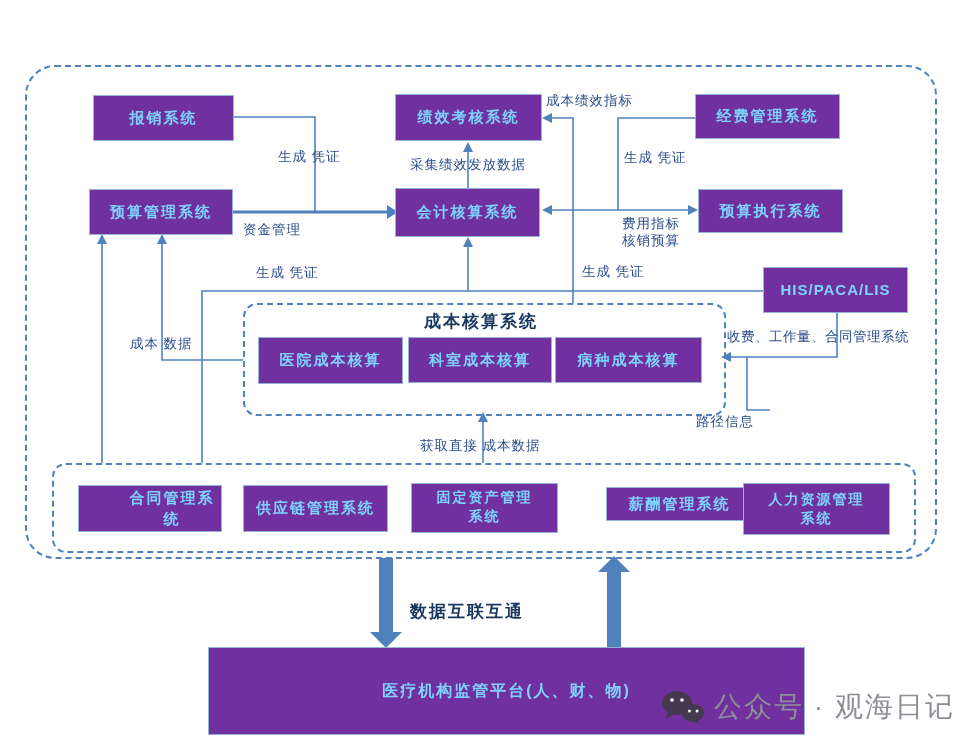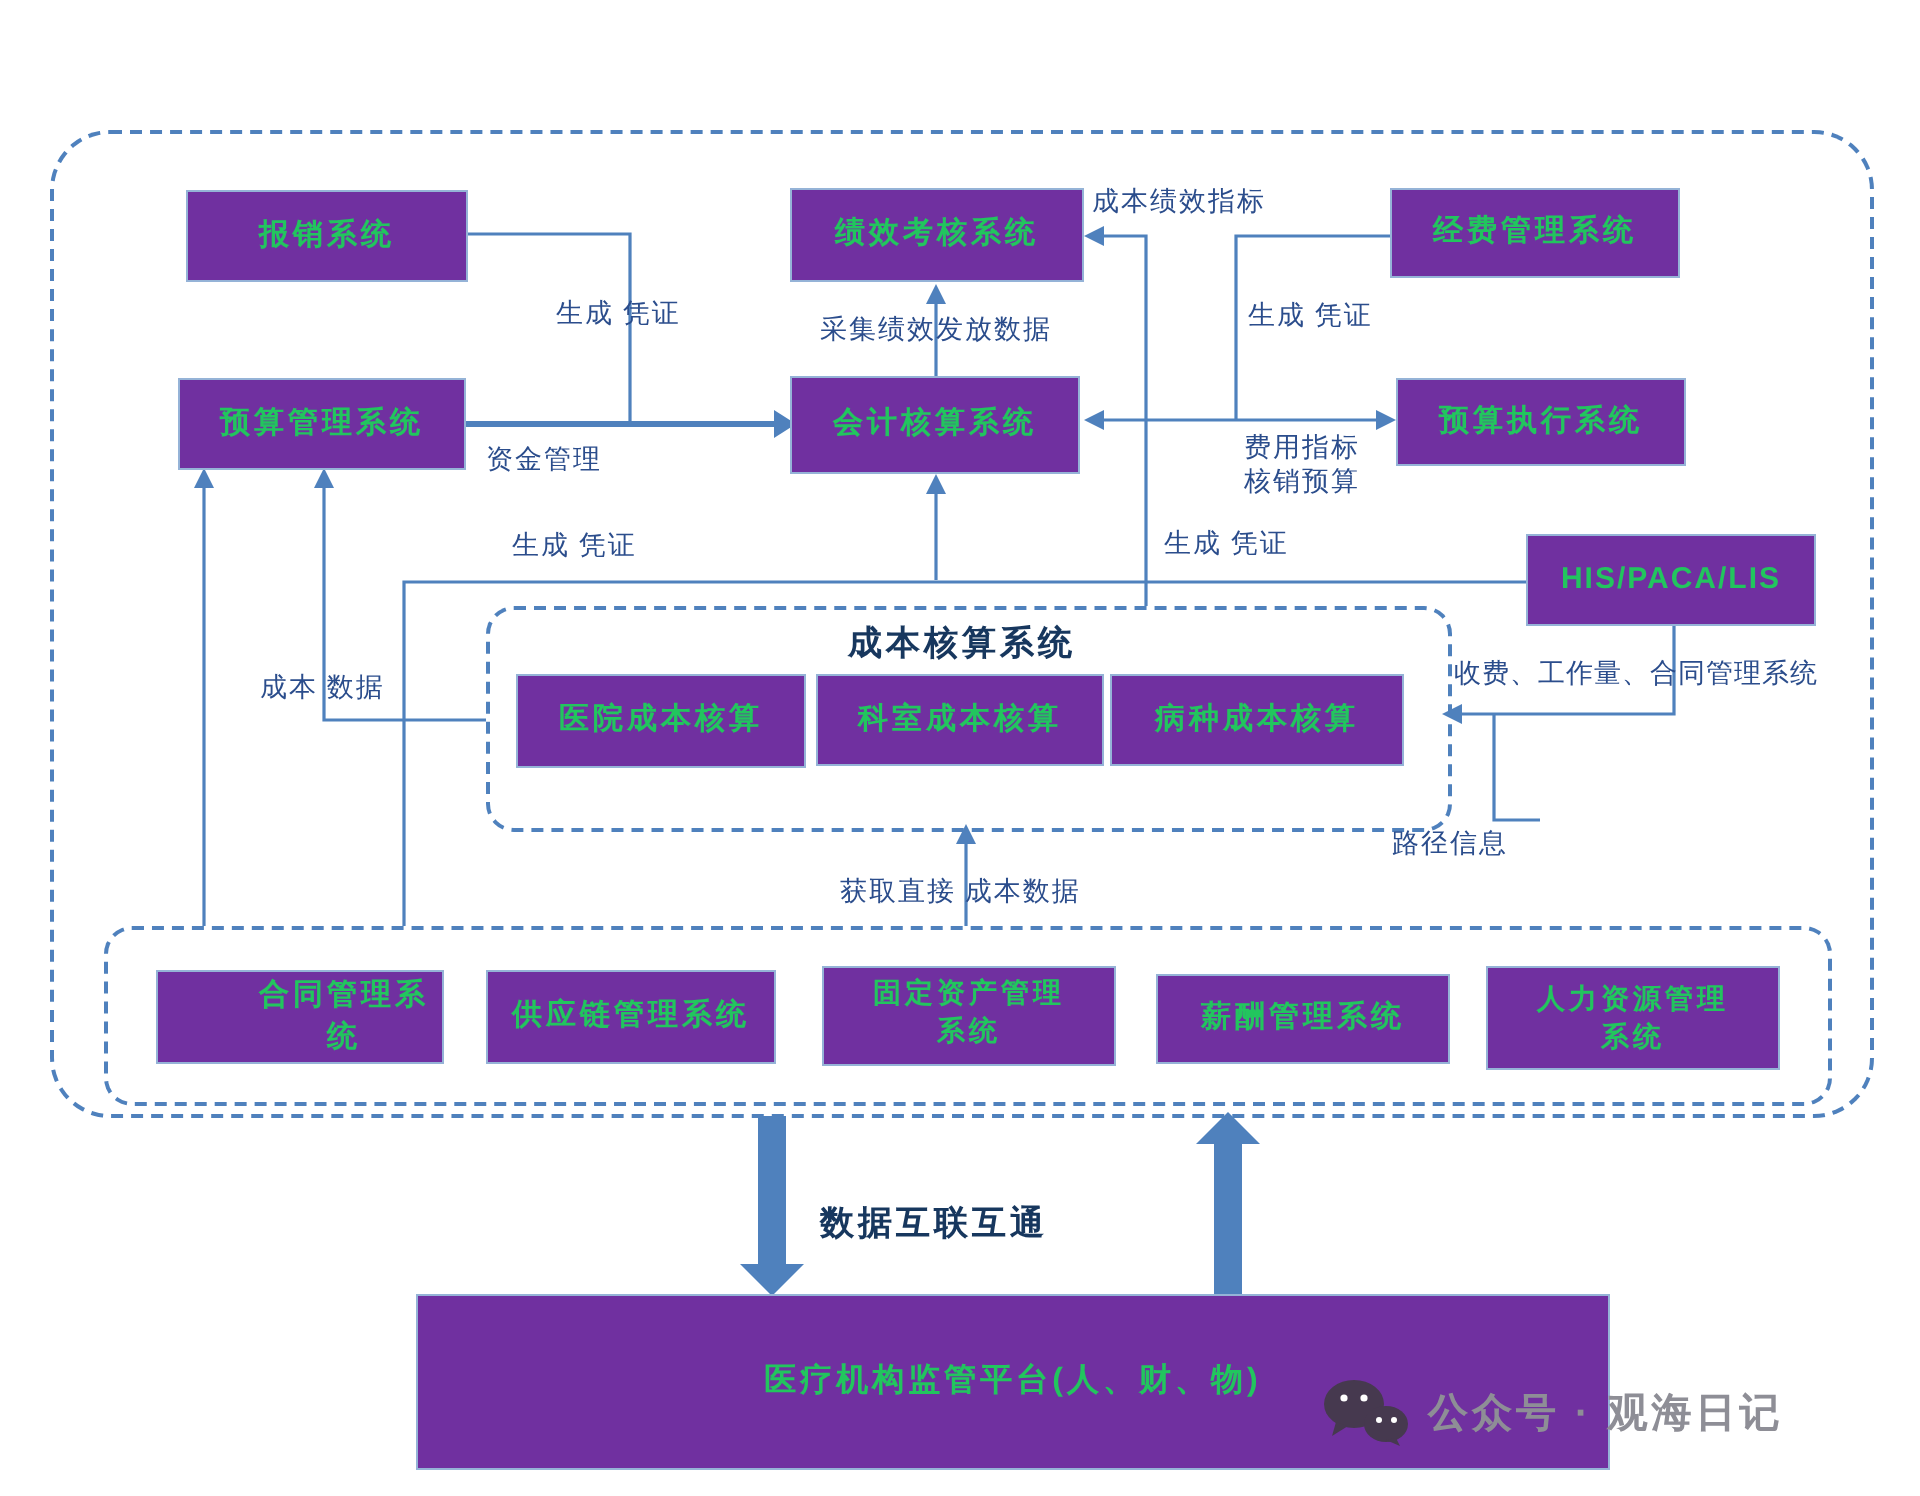--- a/index.html
+++ b/index.html
@@ -12,41 +12,40 @@
     color:#4a7ebb;letter-spacing:1px;white-space:nowrap;
   }
   .dashedbox{
     position:absolute;border:2px dashed #4f81bd;background:transparent;
   }
   .outer{left:25px;top:65px;width:908px;height:490px;border-radius:30px;}
   .costbox{left:243px;top:303px;width:479px;height:109px;border-radius:14px;}
   .bottombox{left:52px;top:463px;width:860px;height:86px;border-radius:14px;}
   .node{
     position:absolute;background:#7030a0;border:1.5px solid #95b3d7;
-    color:#22c55e;font-weight:bold;font-size:15px;letter-spacing:2px;
+    color:#7dd3fc;font-weight:bold;font-size:15px;letter-spacing:2px;
     display:flex;align-items:center;justify-content:center;text-align:center;
     white-space:pre-line;line-height:1.35;box-sizing:border-box;
   }
   .lbl{
     position:absolute;color:#2b4d8c;font-size:13.5px;
     font-family:"Liberation Serif",serif;letter-spacing:1px;
     white-space:pre-line;line-height:17px;
   }
   .heading{
     position:absolute;color:#17375e;font-weight:bold;font-size:17px;
     letter-spacing:2px;font-family:"Liberation Sans",sans-serif;white-space:nowrap;
   }
   svg.conn{position:absolute;left:0;top:0;width:960px;height:748px;}
   .watermark{
     position:absolute;left:660px;top:688px;display:flex;align-items:center;gap:8px;
   }
   .watermark .wm-text{
-    font-size:20px;color:#8e8e96;letter-spacing:2px;white-space:nowrap;
+    font-size:28px;color:#8e8e96;letter-spacing:2px;white-space:nowrap;
     font-family:"Liberation Sans",sans-serif;
-    font-weight:bold;
   }
 </style>
 </head>
 <body>
 
 <div id="stage">
 
 
   <div class="dashedbox outer"></div>
   <div class="dashedbox costbox"></div>
@@ -93,21 +92,21 @@
   <div class="node" style="left:695px;top:94px;width:145px;height:45px;">经费管理系统</div>
   <div class="node" style="left:698px;top:189px;width:145px;height:44px;">预算执行系统</div>
   <div class="node" style="left:763px;top:267px;width:145px;height:46px;letter-spacing:1px;">HIS/PACA/LIS</div>
   <div class="node" style="left:258px;top:337px;width:145px;height:47px;">医院成本核算</div>
   <div class="node" style="left:408px;top:337px;width:144px;height:46px;">科室成本核算</div>
   <div class="node" style="left:555px;top:337px;width:147px;height:46px;">病种成本核算</div>
   <div class="node" style="left:78px;top:485px;width:144px;height:47px;padding-left:44px;">合同管理系统</div>
   <div class="node" style="left:243px;top:485px;width:145px;height:47px;">供应链管理系统</div>
   <div class="node" style="left:411px;top:483px;width:147px;height:50px;font-size:14px;font-family:Liberation Mono, monospace;">固定资产管理
 系统</div>
-  <div class="node" style="left:578px;top:487px;width:147px;height:45px;">薪酬管理系统</div>
+  <div class="node" style="left:606px;top:487px;width:147px;height:34px;">薪酬管理系统</div>
   <div class="node" style="left:743px;top:483px;width:147px;height:52px;font-size:14px;">人力资源管理
 系统</div>
   <div class="node" style="left:208px;top:647px;width:597px;height:88px;font-size:16px;">医疗机构监管平台(人、财、物)</div>
 
   <div class="heading" style="left:424px;top:310px;">成本核算系统</div>
 
   <div class="lbl" style="left:278px;top:148px;">生成 凭证</div>
   <div class="lbl" style="left:243px;top:221px;">资金管理</div>
   <div class="lbl" style="left:256px;top:264px;">生成 凭证</div>
   <div class="lbl" style="left:410px;top:156px;">采集绩效发放数据</div>

